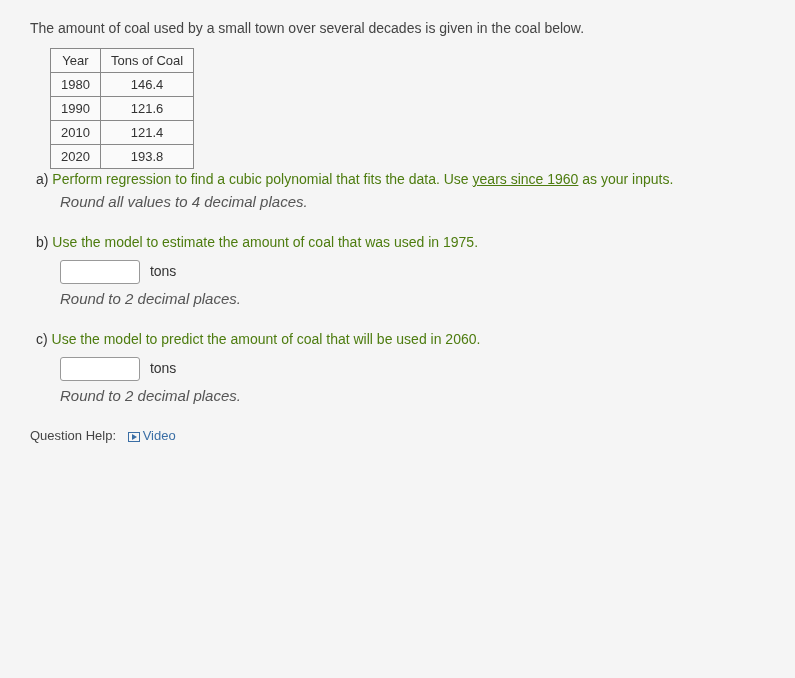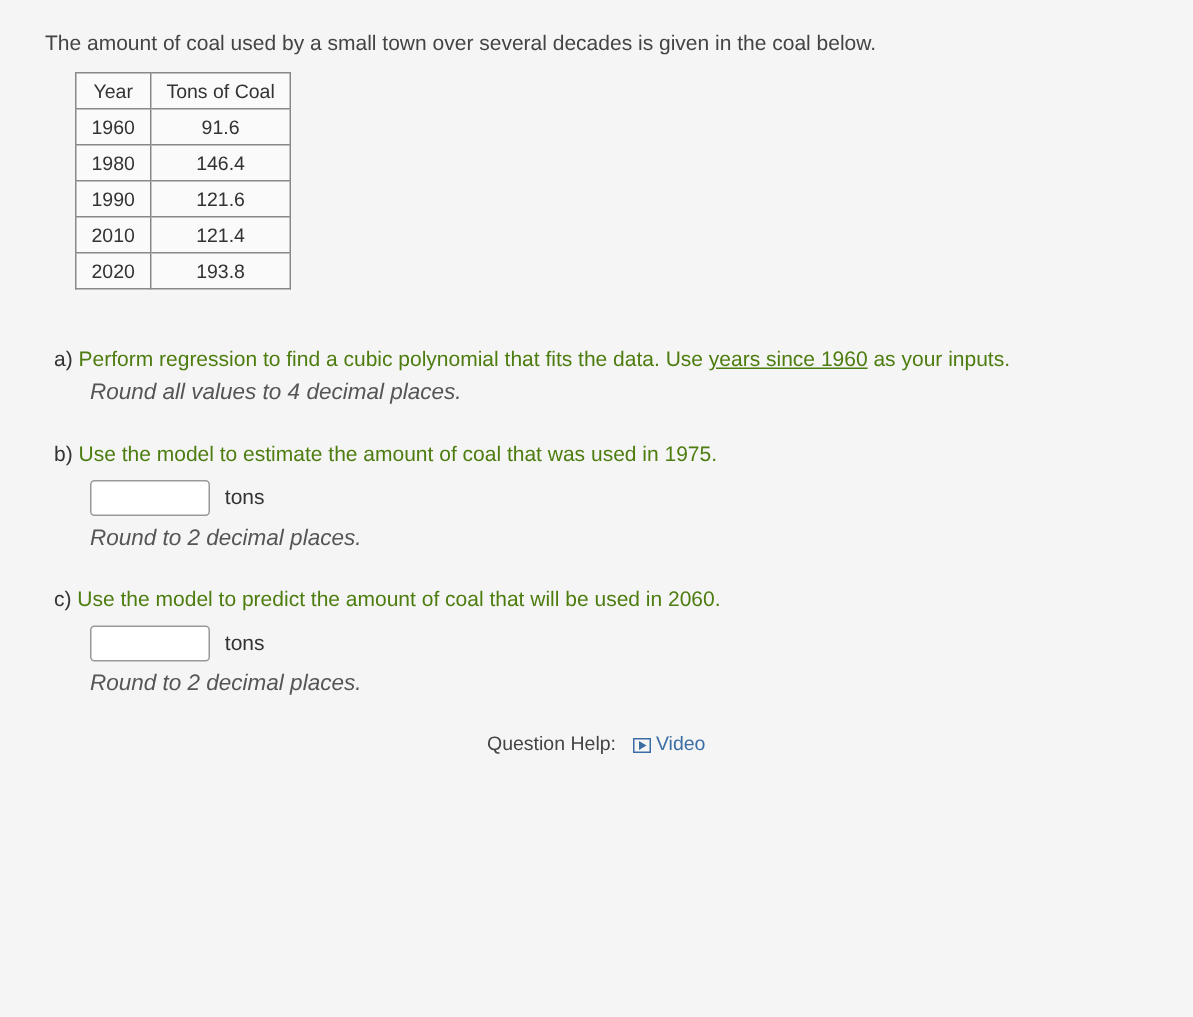--- a/index.html
+++ b/index.html
@@ -16,21 +16,21 @@
       width: 795px;
       height: 678px;
     }
     .prompt-text {
       margin-bottom: 12px;
       color: #444;
     }
     table {
       border-collapse: collapse;
       margin-left: 20px;
-      margin-bottom: 38px;
+      margin-bottom: 2px;
       background: #fafafa;
     }
     table th, table td {
       border: 1px solid #888;
       padding: 4px 10px;
       text-align: center;
       font-size: 13px;
       color: #333;
     }
     table th {
@@ -83,21 +83,20 @@
       color: #555;
       font-size: 15px;
     }
     .unit-label {
       margin-left: 6px;
     }
     .help-row {
       margin-top: 20px;
       color: #444;
       font-size: 13px;
-      text-align: center;
     }
     .video-link {
       color: #3a6ea5;
       margin-left: 8px;
       cursor: pointer;
     }
     .video-icon {
       display: inline-block;
       width: 12px;
       height: 10px;
@@ -122,24 +121,20 @@
 <div class="prompt-text">The amount of coal used by a small town over several decades is given in the coal below.</div>
 
 <table>
   <thead>
     <tr>
       <th>Year</th>
       <th>Tons of Coal</th>
     </tr>
   </thead>
   <tbody>
-    <tr>
-        <td>1960</td>
-        <td>91.6</td>
-      </tr>
     <tr>
         <td>1980</td>
         <td>146.4</td>
       </tr>
     <tr>
         <td>1990</td>
         <td>121.6</td>
       </tr>
     <tr>
         <td>2010</td>

